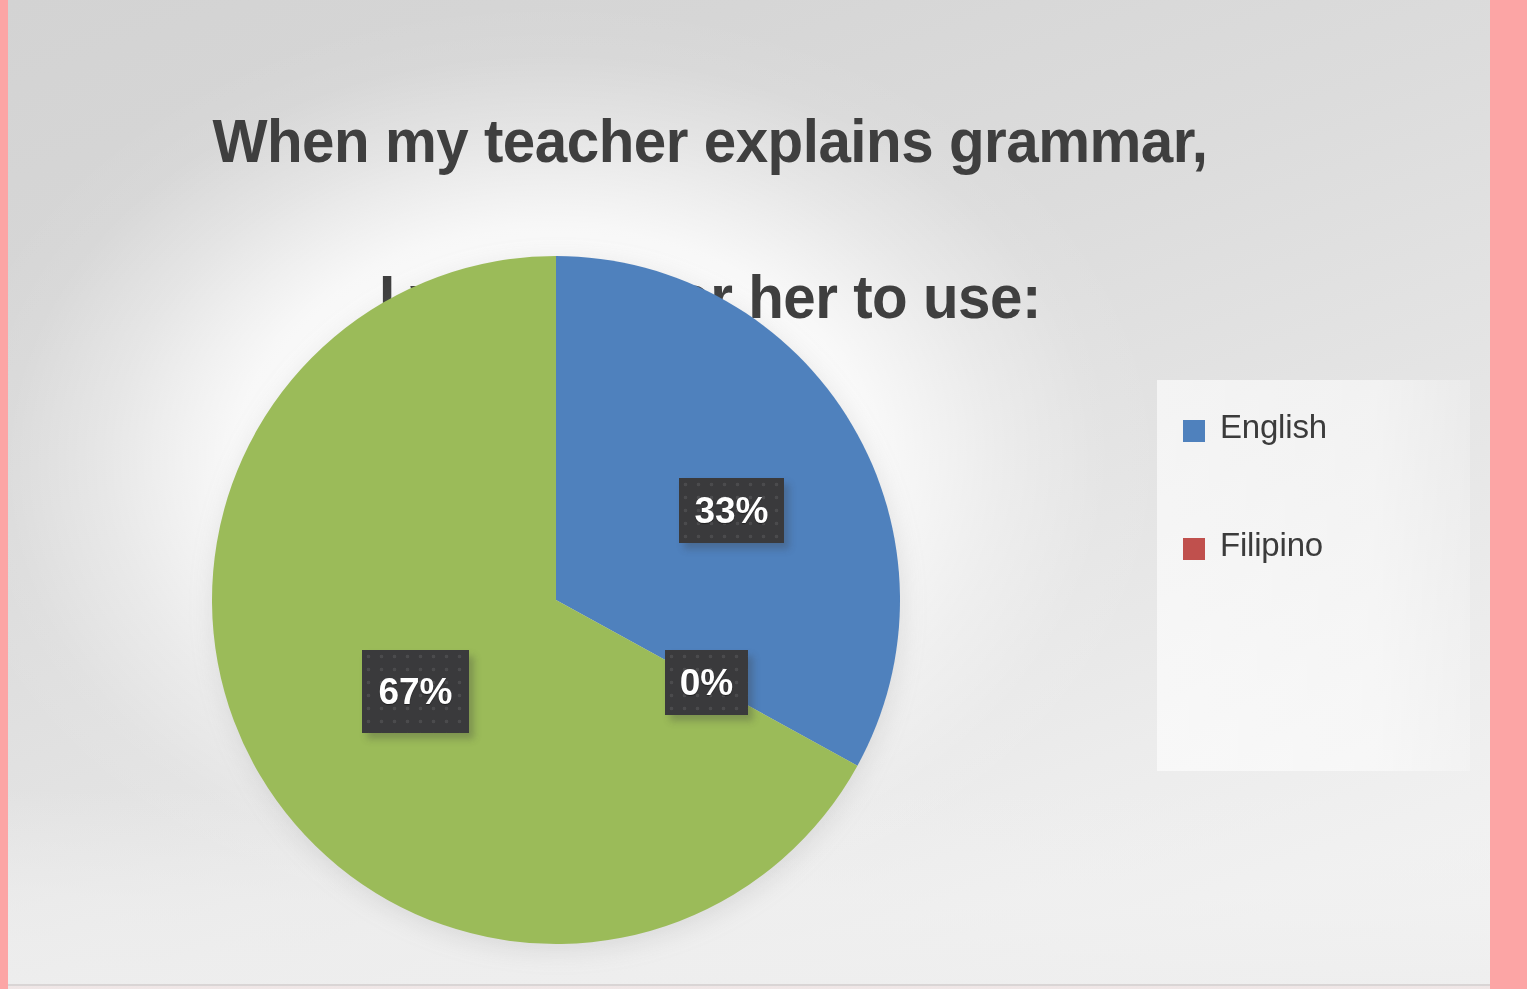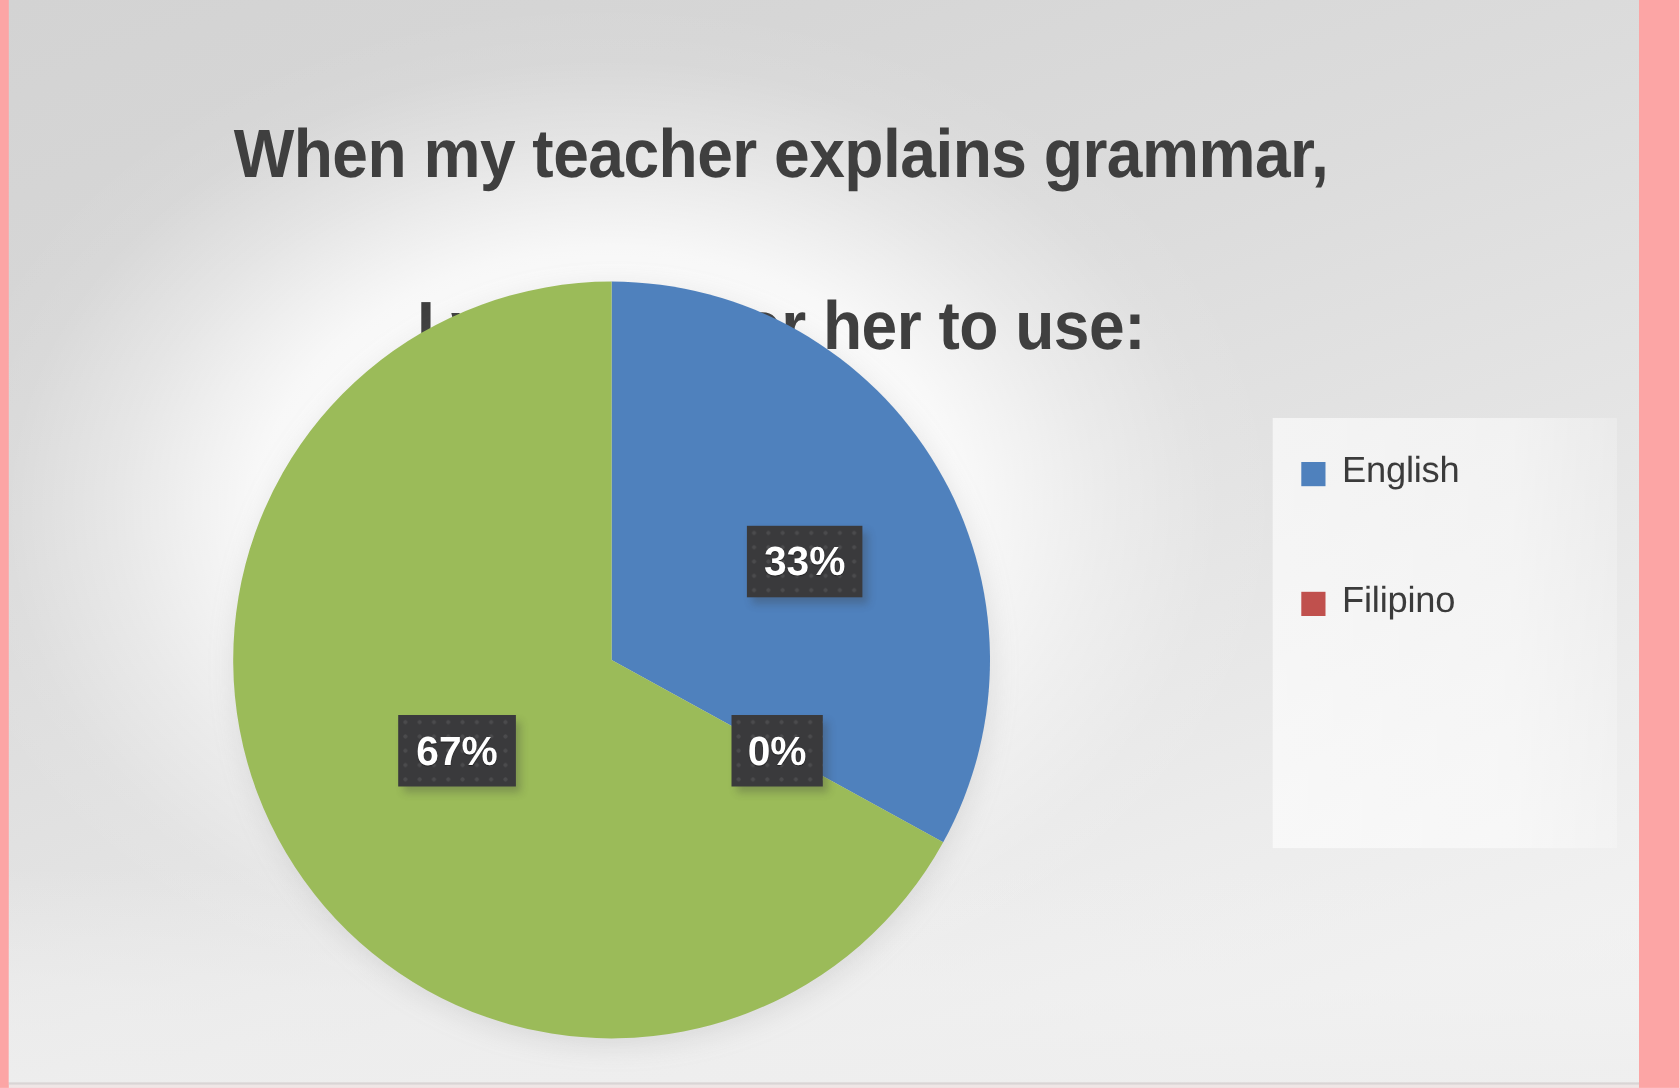--- a/index.html
+++ b/index.html
@@ -109,21 +109,21 @@
     align-items: center;
     justify-content: center;
     background-color: #3a3a3c;
     background-image: radial-gradient(circle at 50% 50%, rgba(255,255,255,0.085) 1.6px, rgba(255,255,255,0) 2.1px);
     background-size: 13px 13px;
     box-shadow: 5px 6px 7px rgba(60,60,60,0.30);
     text-shadow: 0 1px 1px rgba(0,0,0,0.45);
   }
   #label-english     { left: 655px; top: 478px; width: 105px; height: 65px; margin-left: 24px; }
   #label-filipino    { left: 665px; top: 650px; width: 83px;  height: 65px; }
-  #label-combination { left: 362px; top: 650px; width: 107px; height: 65px; }
+  #label-combination { left: 362px; top: 650px; width: 107px; height: 83px; }
 
   
   #legend {
     position: absolute;
     left: 1157px;
     top: 380px;
     width: 313px;
     height: 391px;
     background: linear-gradient(to right, rgba(255,255,255,0.62) 0%, rgba(255,255,255,0.52) 70%, rgba(255,255,255,0.22) 100%);
   }

